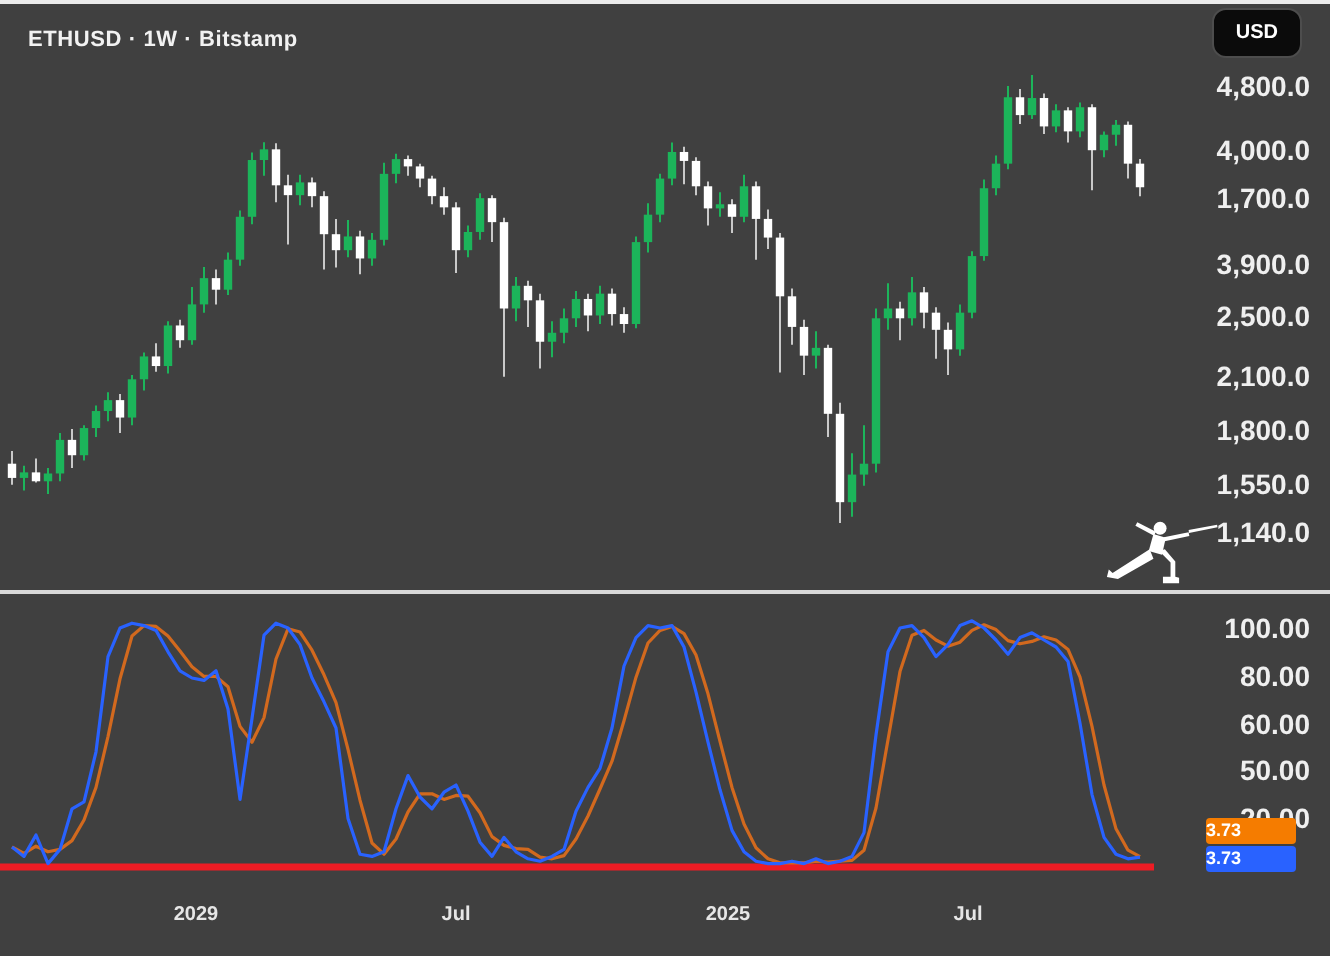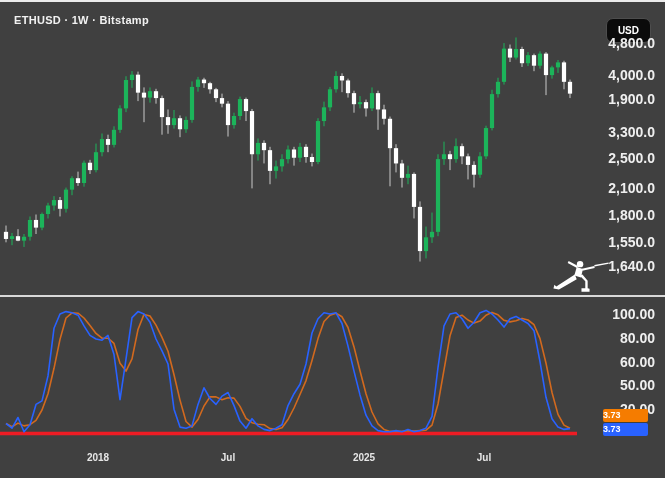--- a/index.html
+++ b/index.html
@@ -1,21 +1,21 @@
 <!DOCTYPE html>
 <html><head>
 <meta charset="utf-8">
 <style>
   html,body{margin:0;padding:0;background:#000;}
   .screen{position:relative;width:665px;height:478px;background:#404040;overflow:hidden;
           font-family:Liberation Sans, sans-serif;}
   .top-strip{position:absolute;left:0;top:0;width:665px;height:2px;background:#ececec;}
   .symbol-label{position:absolute;left:14px;top:14px;font-size:11px;font-weight:700;
                 color:#f2f2f2;letter-spacing:.3px;}
-  .usd-button{position:absolute;right:14px;top:18px;padding:6px 11px;border:1px solid #4d4d4d;
+  .usd-button{position:absolute;right:14px;top:4px;padding:6px 11px;border:1px solid #4d4d4d;
               border-radius:7px;background:#0b0b0b;color:#fff;font-size:10px;font-weight:700;}
   svg.pane{position:absolute;left:0;}
   #price-svg{top:0;}
   #stoch-svg{top:297px;}
   .pane-separator{position:absolute;left:0;top:295px;width:665px;height:2px;background:#d9d9d9;}
   .axis-label{position:absolute;right:10px;width:60px;text-align:right;font-size:14px;
               font-weight:700;color:#efefef;line-height:12px;}
   .time-label{position:absolute;top:452px;transform:translateX(-50%);font-size:10px;
               font-weight:700;color:#e6e6e6;}
   .badge{position:absolute;left:603px;width:45px;height:13px;border-radius:2px;color:#fff;
@@ -234,37 +234,37 @@
 
   <div class="pane-separator"></div>
 
   <div class="symbol-label">ETHUSD · 1W · Bitstamp</div>
 
   <div class="usd-button">USD</div>
 
   <div id="price-axis">
       <div class="axis-label" style="top: 37.0539px;">4,800.0</div>
       <div class="axis-label" style="top: 69.1061px;">4,000.0</div>
-      <div class="axis-label" style="top: 92.5809px;">1,900.0</div>
-      <div class="axis-label" style="top: 125.64px;">3,300.0</div>
+      <div class="axis-label" style="top: 92.5809px;">1,700.0</div>
+      <div class="axis-label" style="top: 125.64px;">3,900.0</div>
       <div class="axis-label" style="top: 151.733px;">2,500.0</div>
       <div class="axis-label" style="top: 182.384px;">2,100.0</div>
       <div class="axis-label" style="top: 209.484px;">1,800.0</div>
       <div class="axis-label" style="top: 235.771px;">1,550.0</div>
-      <div class="axis-label" style="top: 260.058px;">1,640.0</div>
+      <div class="axis-label" style="top: 260.058px;">1,140.0</div>
     </div>
   <div id="stoch-axis">
       <div class="axis-label" style="top: 308px;">100.00</div>
       <div class="axis-label" style="top: 331.8px;">80.00</div>
       <div class="axis-label" style="top: 355.6px;">60.00</div>
       <div class="axis-label" style="top: 379.4px;">50.00</div>
       <div class="axis-label" style="top: 403.2px;">20.00</div>
     </div>
   <div id="time-axis">
-      <div class="time-label" style="left: 98px;">2018</div>
+      <div class="time-label" style="left: 98px;">2029</div>
       <div class="time-label" style="left: 228px;">Jul</div>
       <div class="time-label" style="left: 364px;">2025</div>
       <div class="time-label" style="left: 484px;">Jul</div>
     </div>
 
   <div class="badge badge-d" style="background: rgb(245, 124, 0);">3.73</div>
   <div class="badge badge-k" style="background: rgb(41, 98, 255);">3.73</div>
 
   <svg class="fencer" viewBox="0 0 60 40">
     <g fill="#ffffff">

